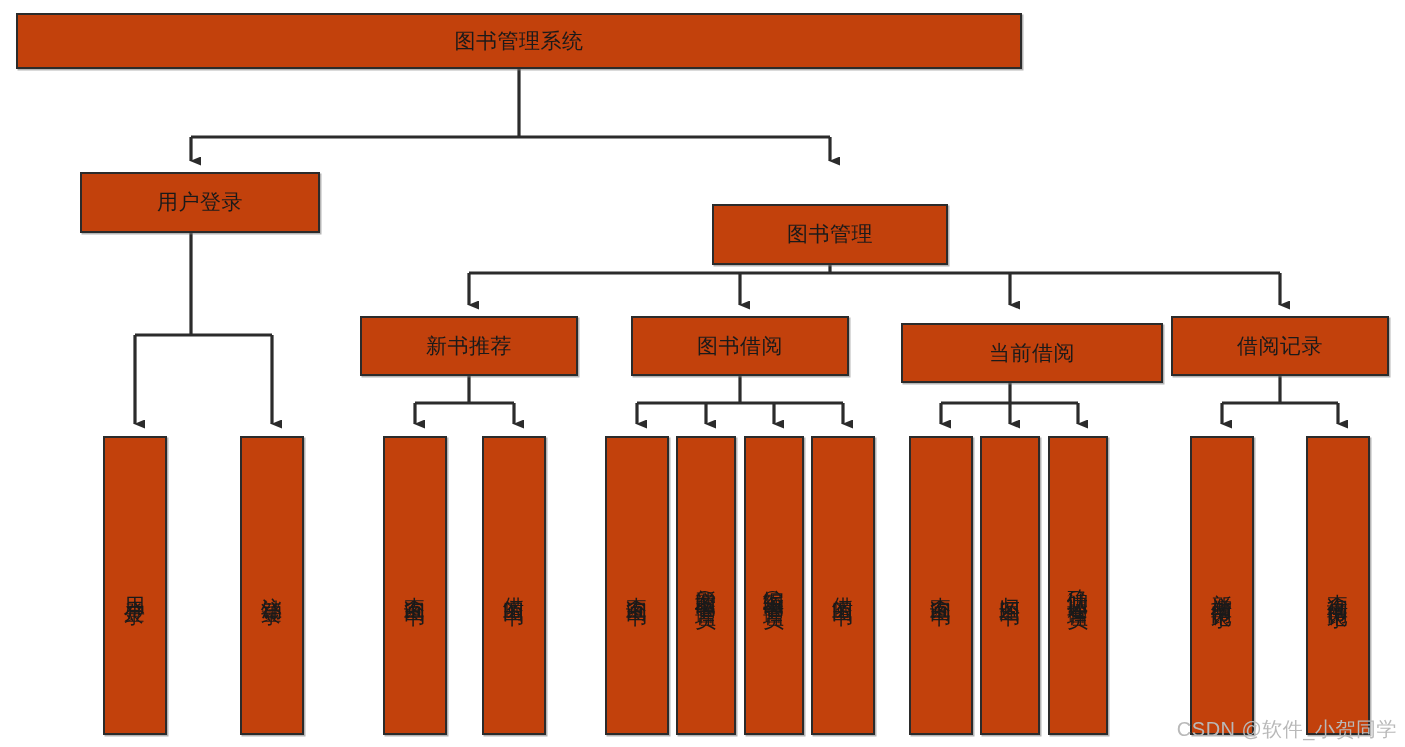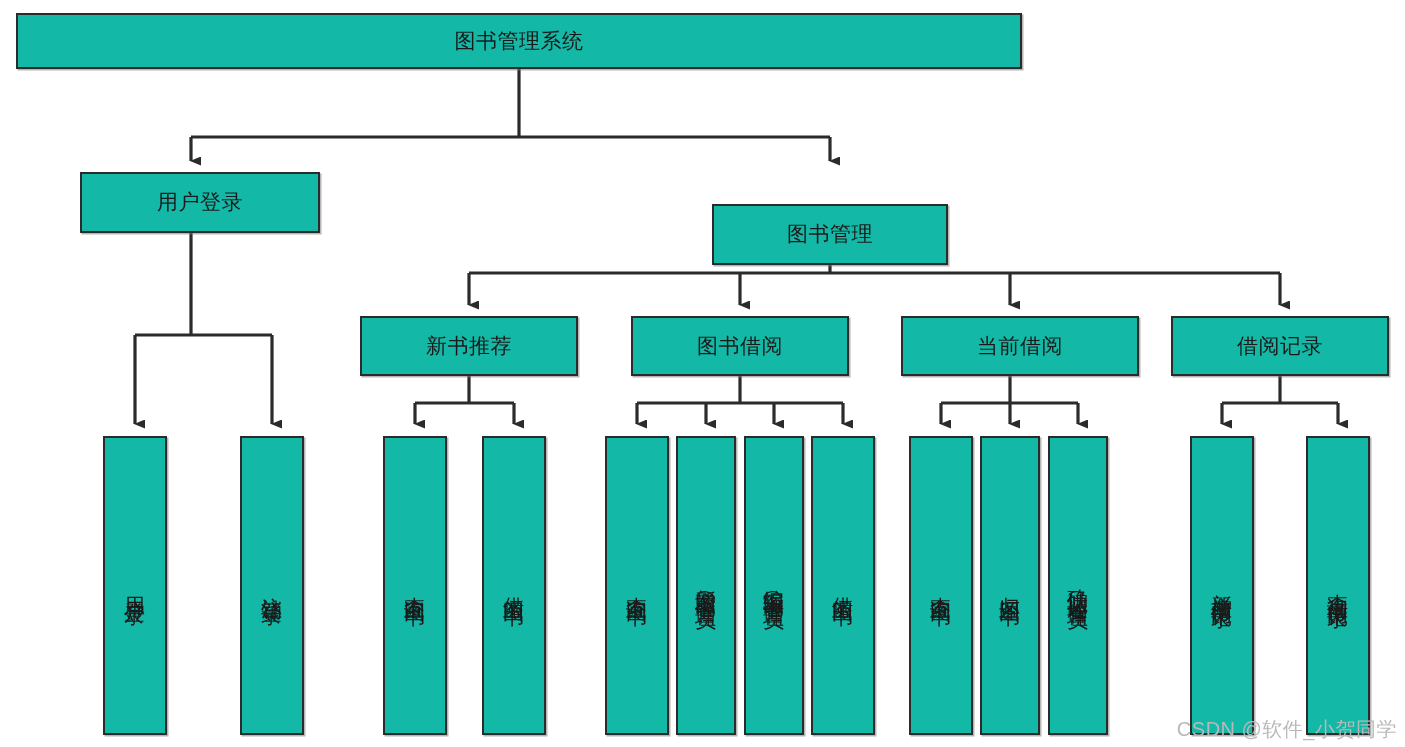--- a/index.html
+++ b/index.html
@@ -15,21 +15,21 @@
     overflow: hidden;
   }
   #diagram-root {
     position: relative;
     width: 1405px;
     height: 747px;
   }
   .node {
     position: absolute;
     box-sizing: border-box;
-    background: #14b8a6;
+    background: #c2410c;
     border: 2px solid #2b2b2b;
     box-shadow: 1.5px 1.5px 0 0 rgba(120,120,120,0.55);
     display: flex;
     align-items: center;
     justify-content: center;
     color: #1a1a1a;
   }
   .node .label {
     display: block;
     text-align: center;
@@ -136,21 +136,21 @@
   <div class="node horiz" style="left:712px; top:172px; width:236px; height:61px;margin-top:32px;">
     <span class="label">图书管理</span>
   </div>
 
   <div class="node horiz" style="left:360px; top:316px; width:218px; height:60px;">
     <span class="label">新书推荐</span>
   </div>
   <div class="node horiz" style="left:631px; top:316px; width:218px; height:60px;">
     <span class="label">图书借阅</span>
   </div>
-  <div class="node horiz" style="left:901px; top:316px; width:238px; height:60px;">
+  <div class="node horiz" style="left:901px; top:323px; width:262px; height:60px;">
     <span class="label">当前借阅</span>
   </div>
   <div class="node horiz" style="left:1171px; top:316px; width:218px; height:60px;">
     <span class="label">借阅记录</span>
   </div>
 
   <div class="node vert" style="left:103px; top:436px; width:64px; height:299px;">
     <span class="label">用户登录</span>
   </div>
   <div class="node vert" style="left:240px; top:436px; width:64px; height:299px;">

